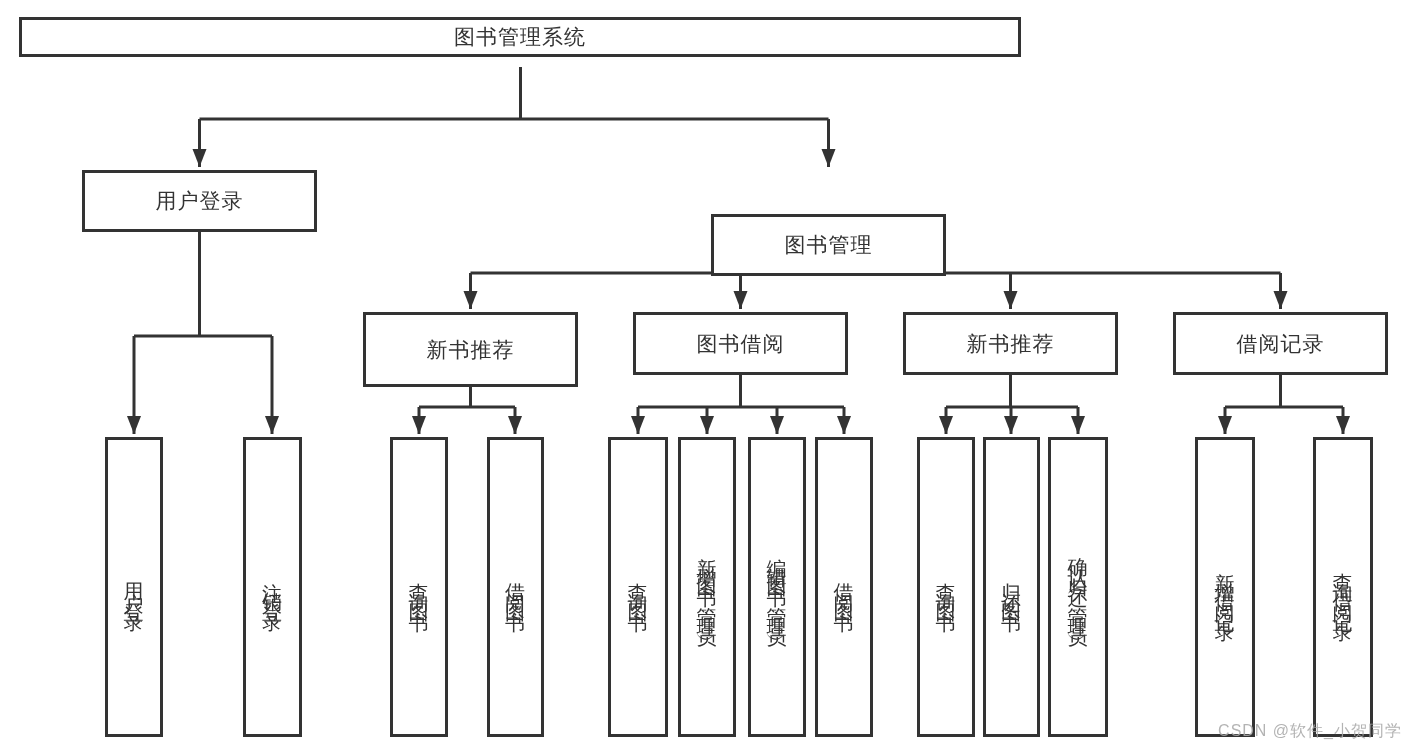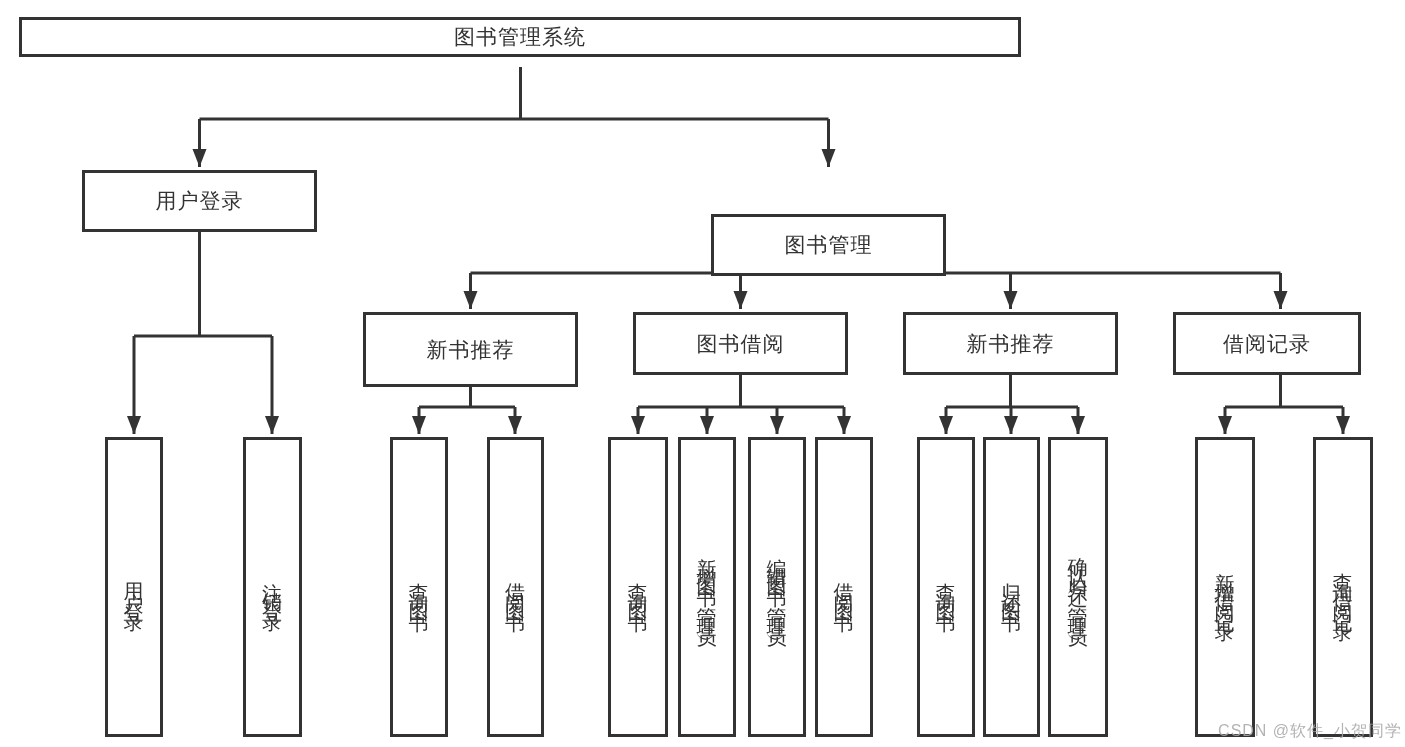--- a/index.html
+++ b/index.html
@@ -32,21 +32,21 @@
     line-height:1;
     white-space:nowrap;
   }
   
   #n-root   {left:19px;  top:17px;  width:1002px; height:40px;font-family:Liberation Serif, serif;}
   #n-user   {left:82px;  top:170px; width:235px;  height:62px;}
   #n-mgmt   {left:711px; top:170px; width:235px;  height:62px;margin-top:44px;}
   #n-newrec {left:363px; top:312px; width:215px;  height:75px;}
   #n-borrow {left:633px; top:312px; width:215px;  height:63px;text-align:center;}
   #n-current{left:903px; top:312px; width:215px;  height:63px;}
-  #n-records{left:1173px;top:312px; width:188px;  height:63px;}
+  #n-records{left:1173px;top:312px; width:215px;  height:63px;}
   #l-a1{left:105px; width:58px;}
   #l-a2{left:243px; width:59px;}
   #l-b1{left:390px; width:58px;}
   #l-b2{left:487px; width:57px;}
   #l-c1{left:608px; width:60px;}
   #l-c2{left:678px; width:58px;}
   #l-c3{left:748px; width:58px;}
   #l-c4{left:815px; width:58px;}
   #l-d1{left:917px; width:58px;}
   #l-d2{left:983px; width:57px;}

